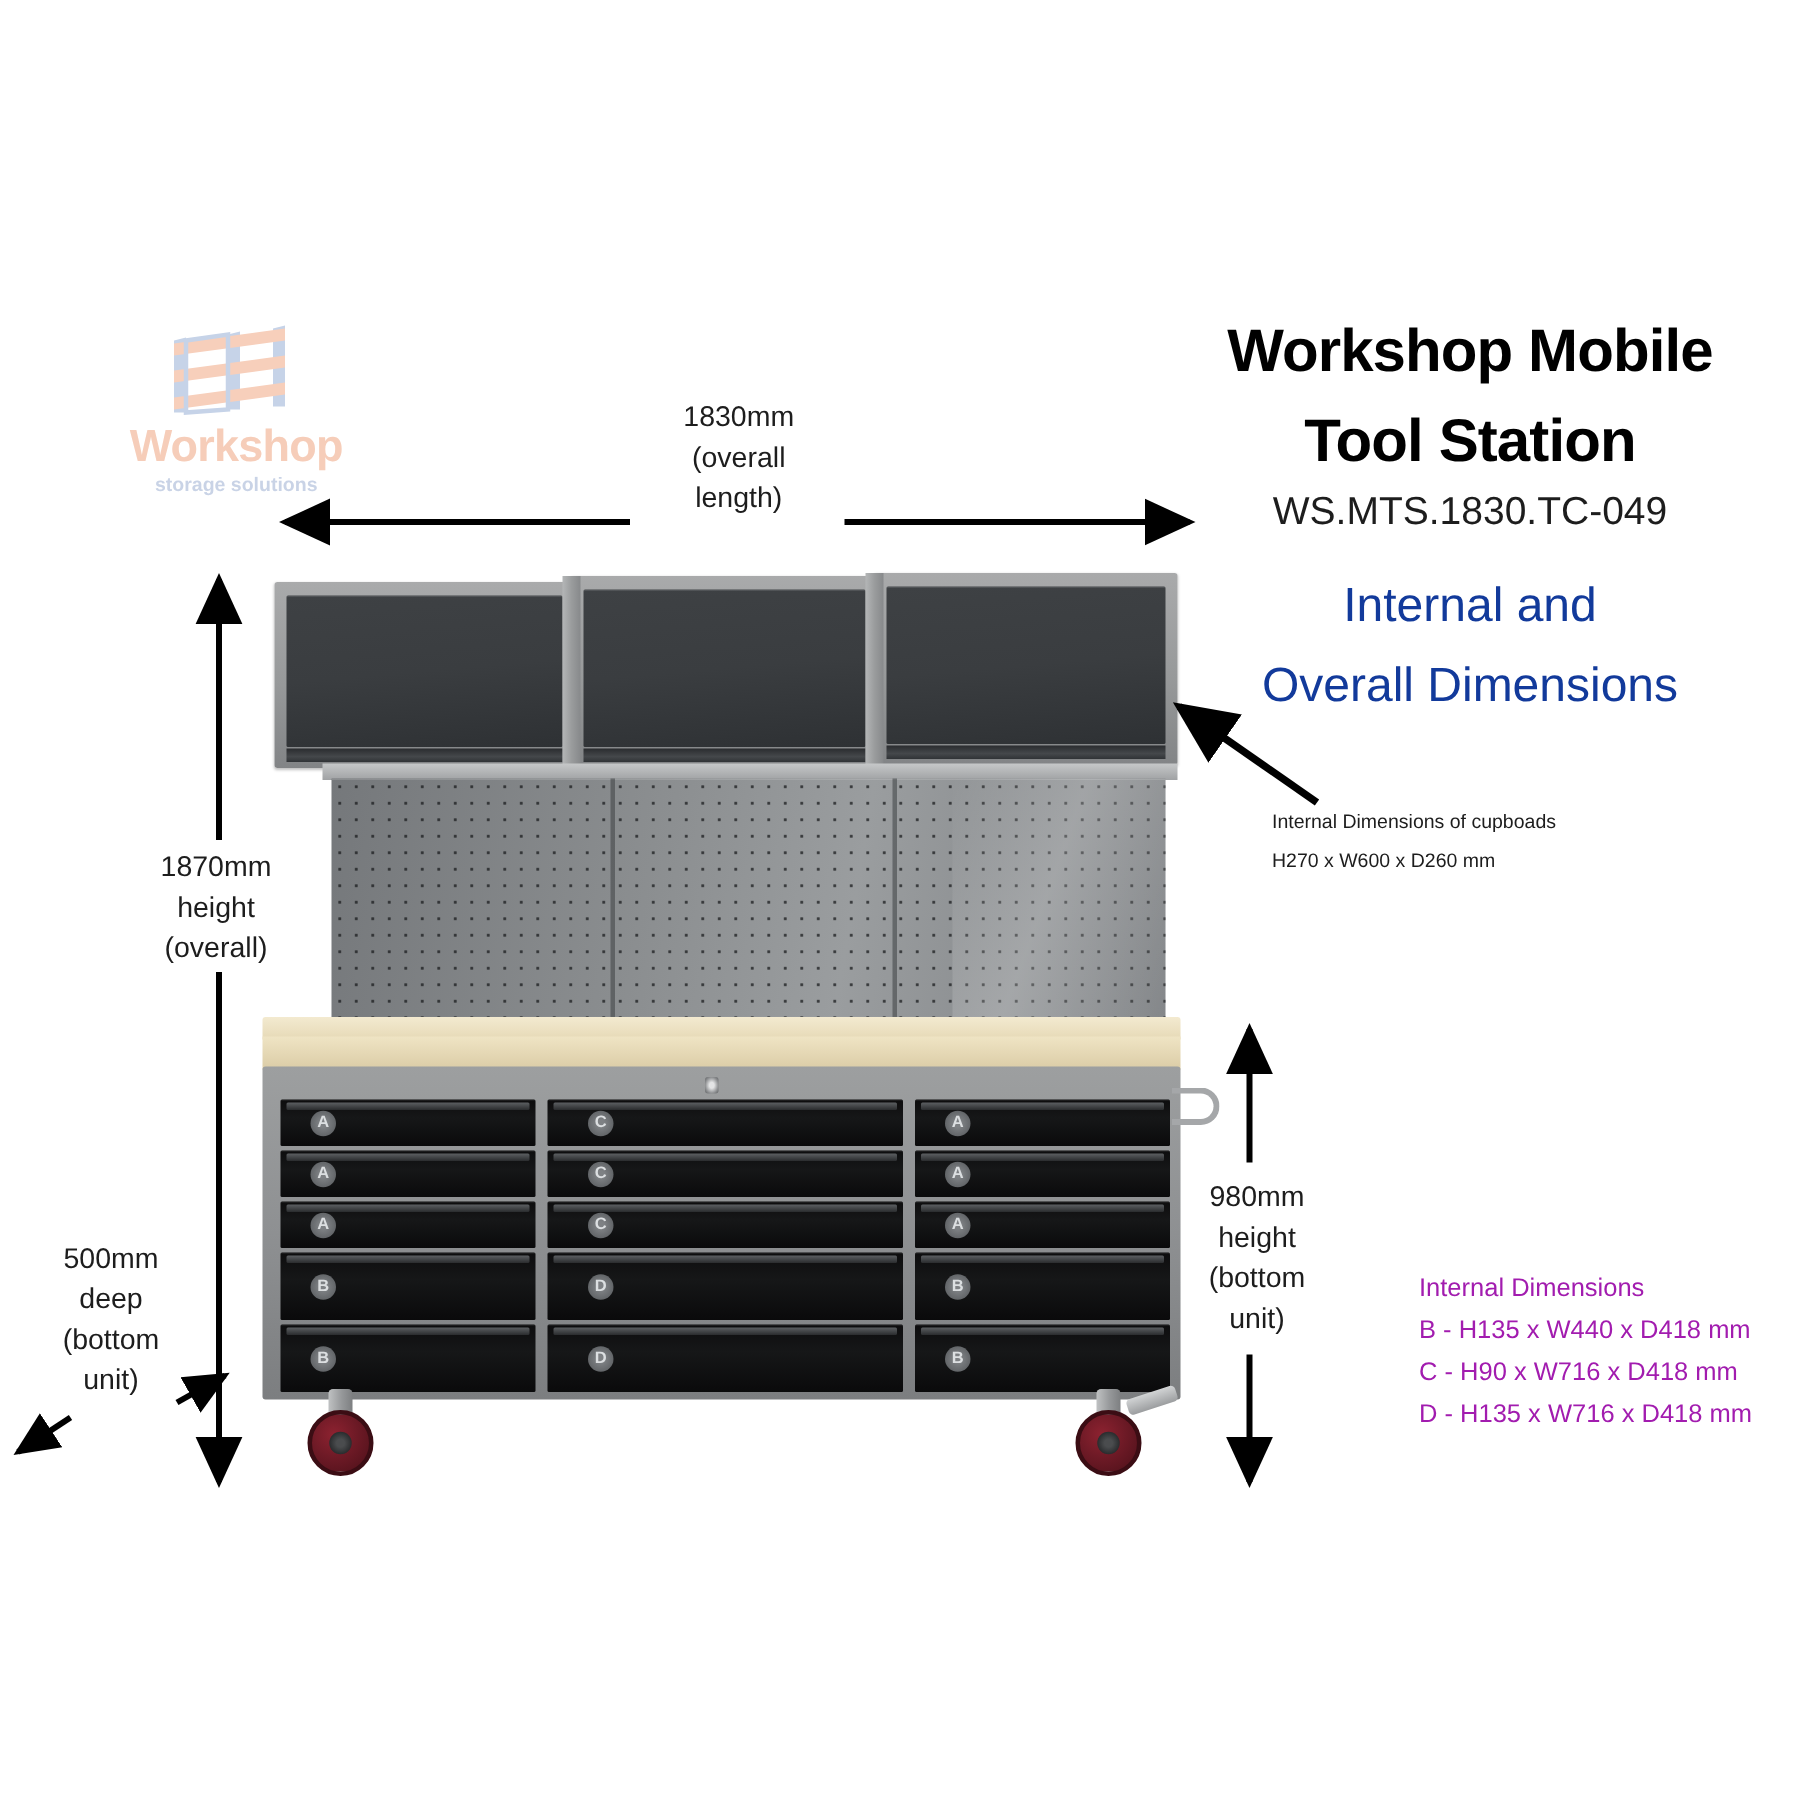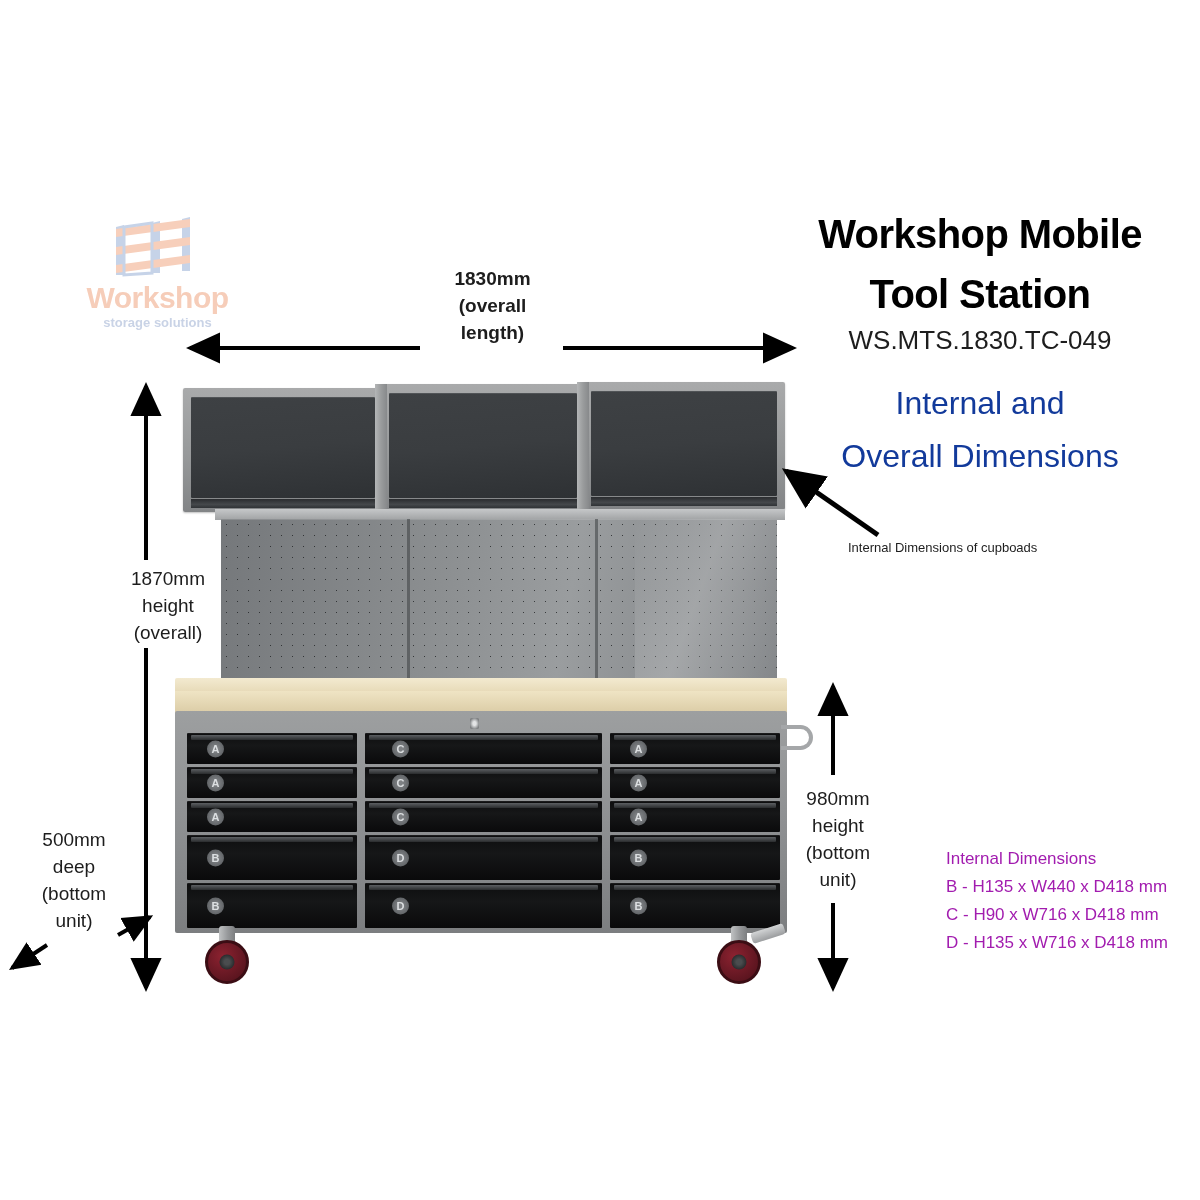--- a/index.html
+++ b/index.html
@@ -104,22 +104,22 @@
   }
 
   
   .dim-label {
     position: absolute;
     text-align: center;
     font-size: 19px;
     line-height: 27px;
     color: #1d1d1d;
   }
-  #dim-length { left: 440px; top: 265px; width: 105px; font-weight: bold; }
-  #dim-height { left: 98px;  top: 565px; width: 140px; }
+  #dim-length { left: 440px; top: 265px; width: 105px; }
+  #dim-height { left: 74px;  top: 565px; width: 140px; }
   #dim-bottom { left: 790px; top: 785px; width: 96px; }
   #dim-deep   { left: 18px;  top: 826px; width: 112px; }
 
   
   #arrows {
     position: absolute;
     left: 0; top: 0;
     width: 1200px; height: 1200px;
     pointer-events: none;
   }
@@ -315,20 +315,21 @@
   </div>
 
   <div class="title-line" id="title-2">Tool Station</div>
   <div class="title-line" id="title-1">Workshop Mobile</div>
   <div id="sku">WS.MTS.1830.TC-049</div>
   <div class="subtitle-line" id="sub-1">Internal and</div>
   <div class="subtitle-line" id="sub-2">Overall Dimensions</div>
 
   <div id="cupboard-note">
     <div>Internal Dimensions of cupboads</div>
+    <div>H270 x W600 x D260 mm</div>
   </div>
 
   <div id="internal-dims">
     <div>Internal Dimensions</div>
     <div>B - H135 x W440 x D418 mm</div>
     <div>C - H90 x W716 x D418 mm</div>
     <div>D - H135 x W716 x D418 mm</div>
   </div>
 
   <div class="dim-label" id="dim-length">1830mm<br>(overall<br>length)</div>

